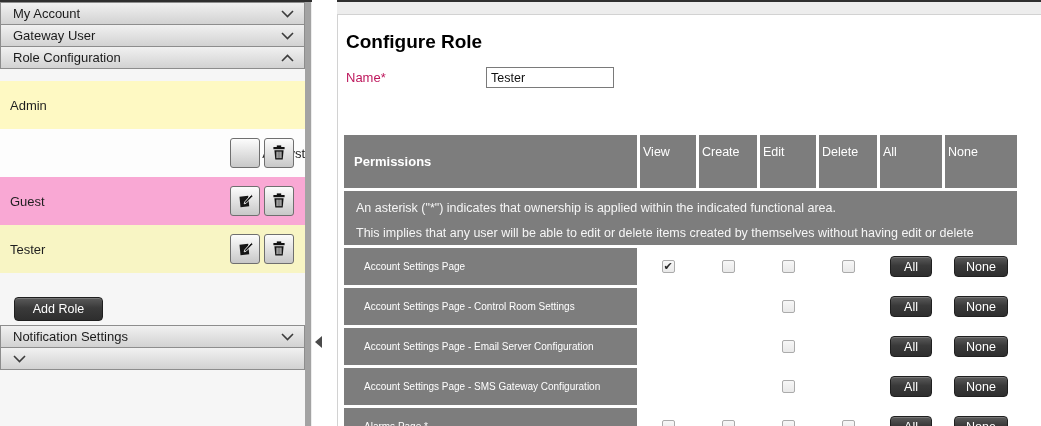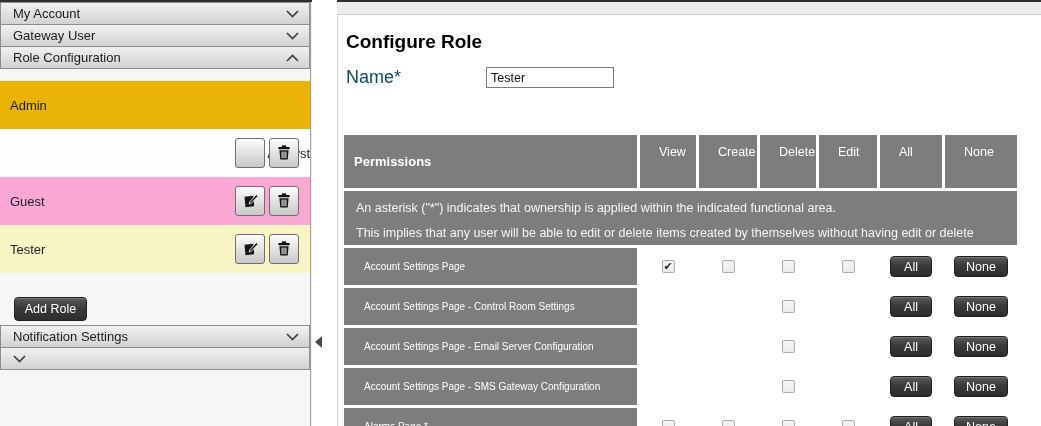--- a/index.html
+++ b/index.html
@@ -3,63 +3,63 @@
 <meta charset="utf-8">
 <style>
   * { margin:0; padding:0; box-sizing:border-box; }
   html,body { width:1041px; height:426px; overflow:hidden; }
   body { font-family:"Liberation Sans","DejaVu Sans",sans-serif; background:#ededed; position:relative; }
   .screen { position:absolute; inset:0; }
 
   .topline { position:absolute; left:0; top:0; width:1041px; height:2px; background:#2f2f2f; }
 
   
-  .sidebar { position:absolute; left:0; top:2px; width:311px; height:424px; background:#f6f6f6; border-right:1px solid #a3a3a3; }
+  .sidebar { position:absolute; left:0; top:2px; width:311px; height:424px; background:#f6f6f6; border-right:6px solid #a3a3a3; }
   .acc { height:23px; border:1px solid #8d8d8d; margin-top:-1px; background:linear-gradient(#f1f1f1,#e3e3e3 45%,#d2d2d2);
          display:flex; align-items:center; padding:0 10px 0 12px; font-size:13px; color:#1b1b1b; cursor:pointer; }
   .acc:first-child { margin-top:0; }
   .acc .lbl { flex:1; }
   .chev svg { display:block; }
   .acc[data-state="expanded"] .chev svg { transform:rotate(180deg); }
 
   .roles { margin-top:12px; }
   .role-row { height:48px; display:flex; align-items:center; padding-left:10px; font-size:13px; color:#1f1f1f; position:relative; cursor:pointer; }
-  .role-row.bg-a { background:#eab308; }
+  .role-row.bg-a { background:#fef9c3; }
   .role-row.bg-b { background:#fdfdfd;justify-content:flex-end; }
   .role-row.bg-c { background:#f9a8d4; }
   .role-row.selected { background:#f8f5c4; }
   .row-btns { position:absolute; right:11px; top:9px; display:flex; gap:4px; }
   .icon-btn { width:30px; height:30px; border:1px solid #6f6f6f; border-radius:3px;
               background:linear-gradient(#fcfcfc,#e2e2e2 50%,#c8c8c8); display:flex; align-items:center; justify-content:center; cursor:pointer; }
 
   .btn-dark { background:linear-gradient(#5b5b5b,#3a3a3a 45%,#2e2e2e); border:1px solid #1f1f1f; border-radius:4px;
               color:#ffffff; font-size:12.5px; font-family:inherit; box-shadow:inset 0 1px 0 rgba(255,255,255,.18); cursor:pointer; }
-  .add-role { display:block; margin:24px 0 0 14px; width:73px; height:24px; }
+  .add-role { display:block; margin:24px 0 0 14px; width:89px; height:24px; }
 
   .bottom-accs { margin-top:4px; }
 
   
   .splitter { position:absolute; left:312px; top:0; width:25px; height:426px; background:#ffffff; }
   .split-handle { position:absolute; left:3px; top:336px; width:0; height:0; cursor:pointer;
                   border-top:6px solid transparent; border-bottom:6px solid transparent; border-right:7px solid #4a4a4a; }
 
   
   .panel { position:absolute; left:337px; top:14px; width:720px; height:430px; background:#ffffff; border:1px solid #d2d2d2; }
   .page-title { margin:16px 0 0 8px; font-size:19px; line-height:22px; font-weight:bold; color:#000; }
   .name-row { margin:14px 0 0 8px; height:21px; display:flex; align-items:center; }
-  .name-row label { width:140px; font-size:18px; color:#0c4a6e; }
+  .name-row label { width:140px; font-size:13px; color:#be185d; }
   .name-input { width:128px; height:21px; border:1px solid #7a7a7a; font-size:12.5px; font-family:inherit; padding:1px 4px; color:#111; }
 
   
   .grid { margin:47px 0 0 6px; width:673px; display:grid; gap:3px;
           grid-template-columns:293px 56px 58px 56px 58px 62px 72px;
           grid-template-rows:53px 54px 37px 37px 37px 37px 37px; }
   .gcell { background:#7d7d7d; color:#ffffff; }
   .h-perm { display:flex; align-items:center; padding-left:10px; font-size:13px; font-weight:bold; }
-  .h-col  { padding:10px 0 0 19px; font-size:12.5px; }
+  .h-col  { padding:10px 0 0 3px; font-size:12.5px; }
   .note   { grid-column:1 / -1; padding:5px 12px; font-size:12.5px; color:#f6f6f6; }
   .note div { line-height:25px; }
   .r-label { display:flex; align-items:center; padding-left:20px; font-size:10px;text-align:right; }
   .c-cell  { display:flex; align-items:center; justify-content:center; background:transparent; }
 
   .cb { width:13px; height:13px; border:1px solid #ababab; border-radius:2px;
         background:linear-gradient(#f7f7f7,#e9e9e9); display:inline-flex; align-items:center; justify-content:center; cursor:pointer; }
   .cb[data-state="none"] { visibility:hidden; }
   .cb[data-state="checked"]::after { content:"\2714"; font-size:11px; font-weight:bold; color:#2b2b2b; margin-top:-1px; }
 
@@ -197,22 +197,22 @@
     <div class="name-row">
       <label>Name*</label>
       <input class="name-input" type="text" value="Tester" style="">
     </div>
 
     <div class="grid">
 
       <div class="gcell h-perm">Permissions</div>
       <div class="gcell h-col">View</div>
       <div class="gcell h-col">Create</div>
+      <div class="gcell h-col">Edit</div>
       <div class="gcell h-col">Delete</div>
-      <div class="gcell h-col">Edit</div>
       <div class="gcell h-col">All</div>
       <div class="gcell h-col">None</div>
 
       <div class="gcell note">
         <div>An asterisk ("*") indicates that ownership is applied within the indicated functional area.</div>
         <div>This implies that any user will be able to edit or delete items created by themselves without having edit or delete permissions.</div>
       </div>
 
       <div class="gcell r-label">Account Settings Page</div>
       <div class="c-cell">

